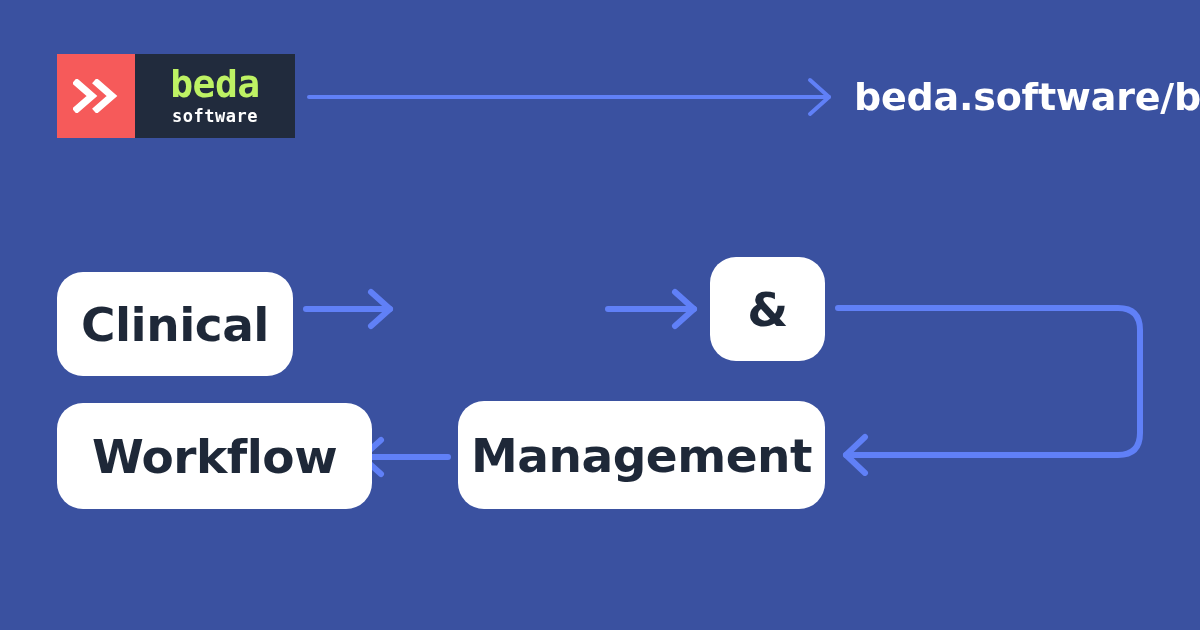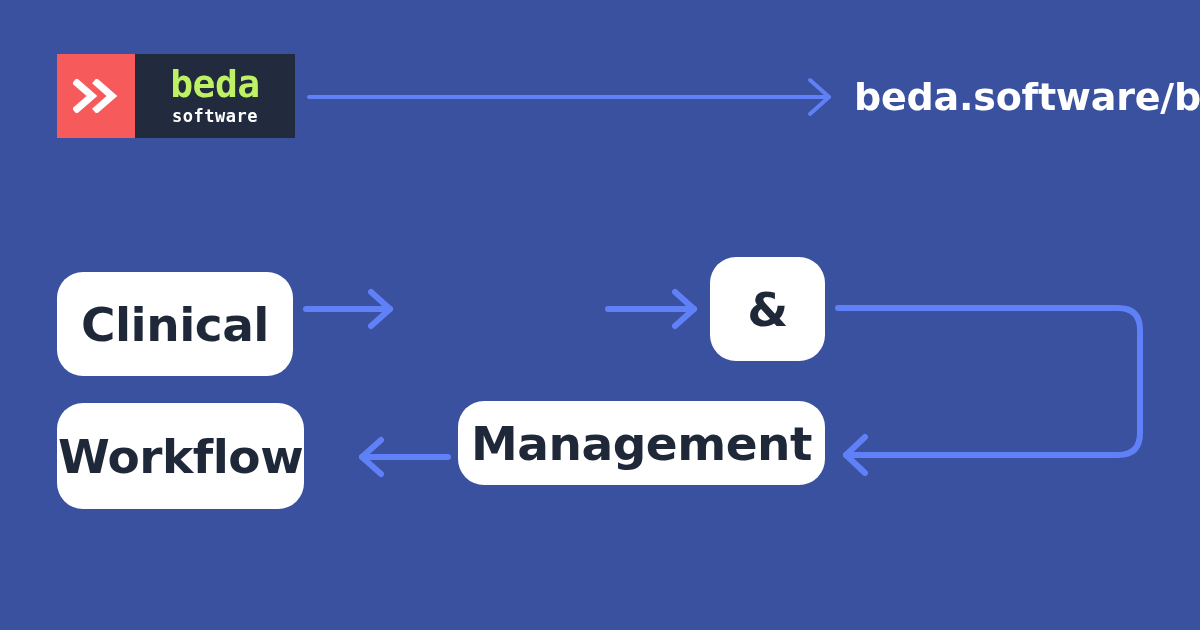--- a/index.html
+++ b/index.html
@@ -108,25 +108,25 @@
   }
   #node-form {
     left: 408px; top: 256px;  width: 190px; height: 104px;
     font-size: 47px;
   }
   #node-amp {
     left: 710px; top: 257px;  width: 115px; height: 104px;
     font-size: 47px;
   }
   #node-workflow {
-    left: 57px;  top: 403px;  width: 247px; height: 106px;
+    left: 57px;  top: 403px;  width: 315px; height: 106px;
     font-size: 47px;
   }
   #node-management {
-    left: 458px; top: 401px;  width: 367px; height: 84px;
+    left: 458px; top: 401px;  width: 367px; height: 108px;
     font-size: 47px;
   }
 
   
   .conn {
     position: absolute;
     pointer-events: none;
   }
   #conn-clinical-form { left: 300px; top: 286px; width: 104px; height: 46px; }
   #conn-form-amp      { left: 602px; top: 286px; width: 106px; height: 46px; }

